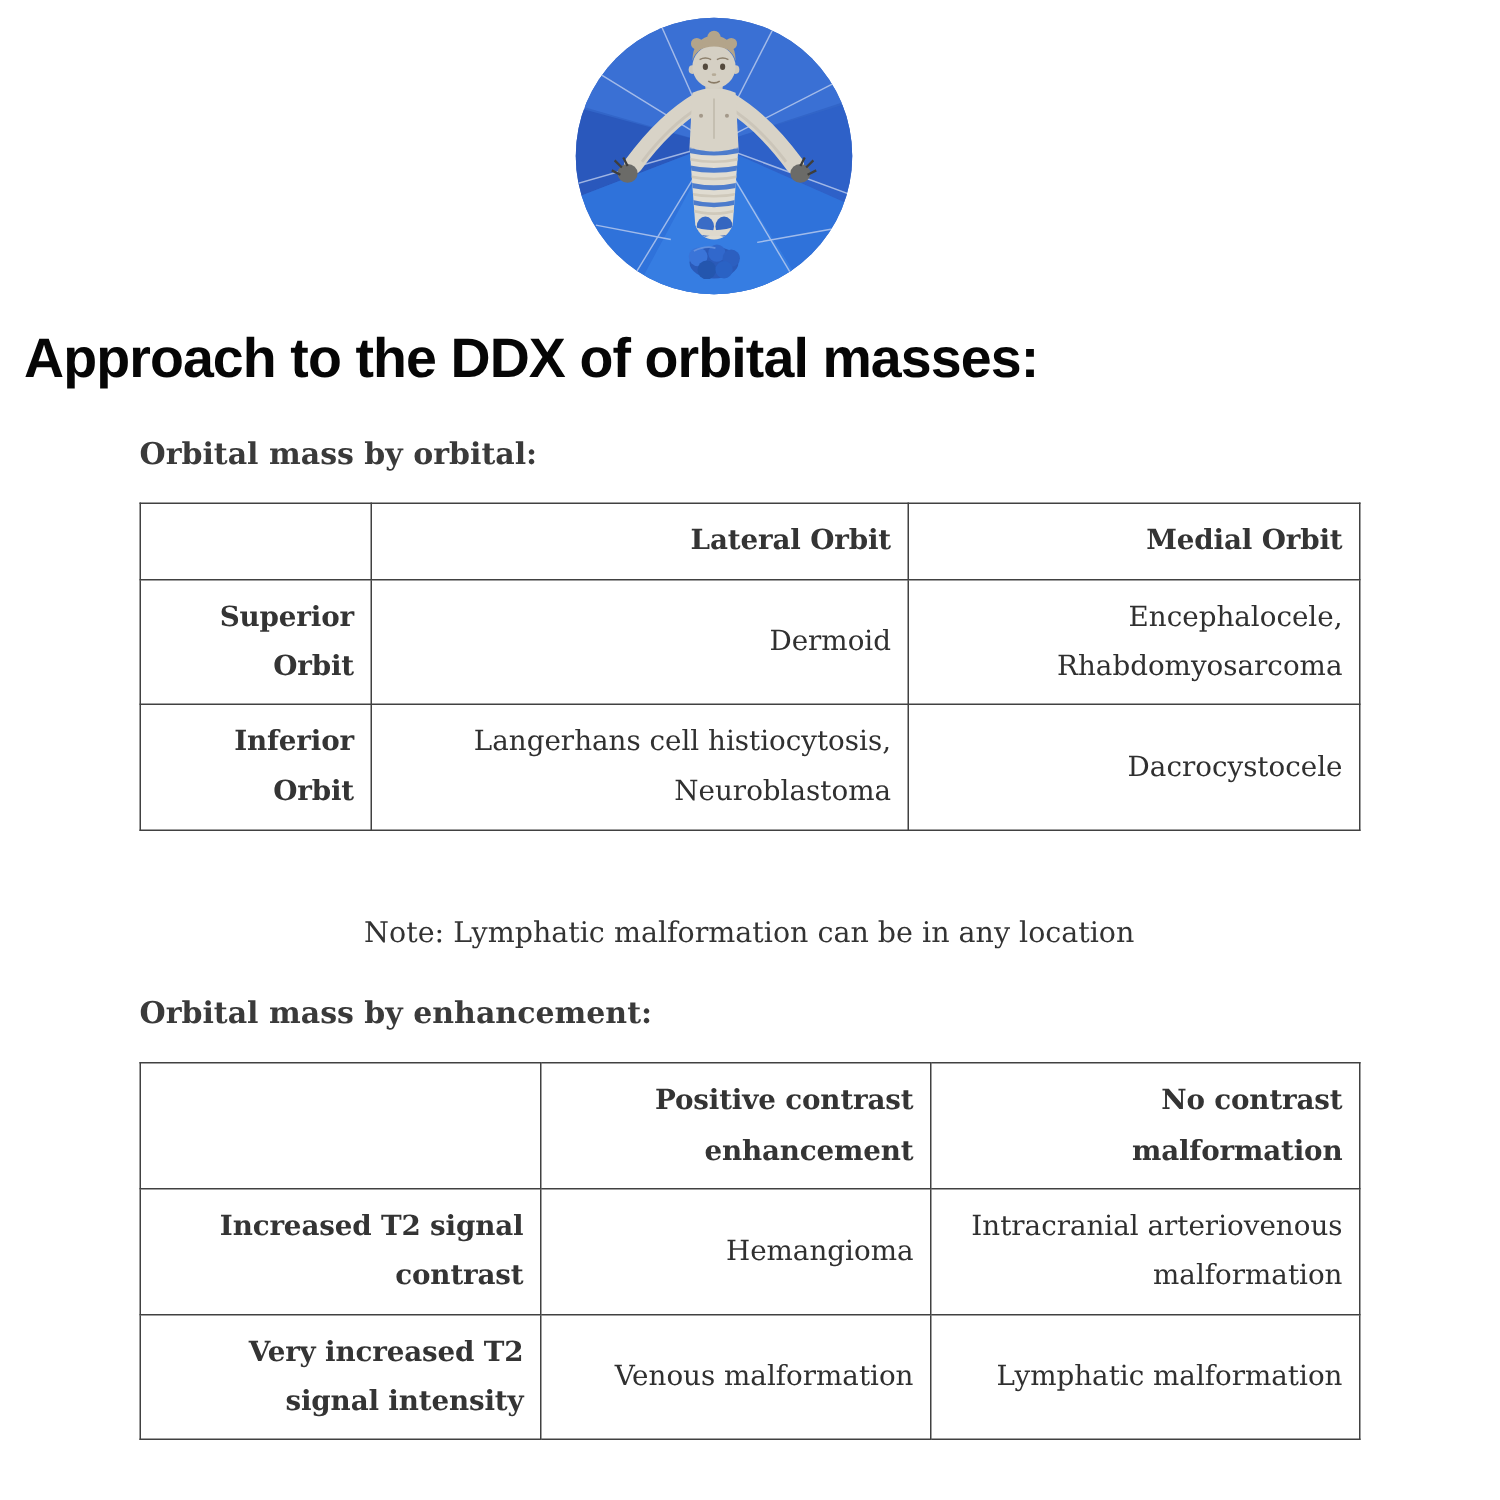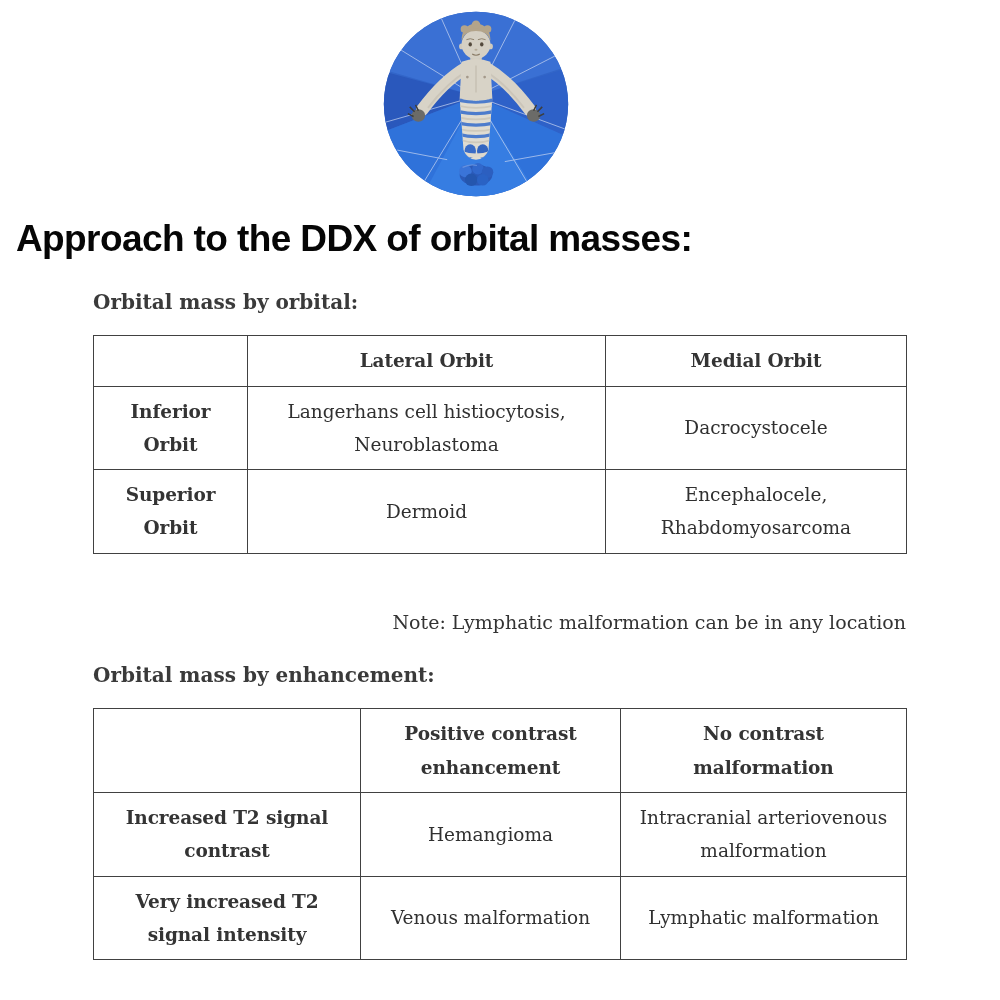--- a/index.html
+++ b/index.html
@@ -49,36 +49,36 @@
   table.data-table {
     border-collapse: collapse;
     table-layout: fixed;
     width: 813px;
     margin-top: 20px;
     font-size: 18.5px;
     color: #303030;
   }
   table.data-table th, table.data-table td {
     border: 1px solid #414141;
-    text-align: center;
+    text-align: right;
     vertical-align: middle;
     padding: 8px 11px;
     line-height: 1.8;
     overflow: hidden;
   }
   table.data-table th {
     font-weight: 700;
     color: #343434;
     letter-spacing: -0.1px;
   }
   table.data-table td { font-weight: 400; }
   tr.header-row th { height: 34px; }
 
   p.note {
-    text-align: right;
+    text-align: center;
     font-size: 19px;
     color: #333333;
     margin: 56px 0 0 0;
     line-height: 1.3;
   }
 </style>
 </head>
 <body>
 
 <div class="page">
@@ -195,28 +195,28 @@
         <col style="width:358px">
         <col style="width:301px">
       </colgroup>
       <tbody>
         <tr class="header-row">
           <th></th>
           <th>Lateral Orbit</th>
           <th>Medial Orbit</th>
         </tr>
         <tr>
+          <th>Superior Orbit</th>
+          <td>Dermoid</td>
+          <td>Encephalocele, Rhabdomyosarcoma</td>
+        </tr>
+        <tr>
           <th>Inferior Orbit</th>
           <td>Langerhans cell histiocytosis, Neuroblastoma</td>
           <td>Dacrocystocele</td>
-        </tr>
-        <tr>
-          <th>Superior Orbit</th>
-          <td>Dermoid</td>
-          <td>Encephalocele, Rhabdomyosarcoma</td>
         </tr>
       </tbody>
     </table>
 
     <p class="note">Note: Lymphatic malformation can be in any location</p>
 
     <h2 class="section-heading">Orbital mass by enhancement:</h2>
 
     <table class="data-table">
       <colgroup>

